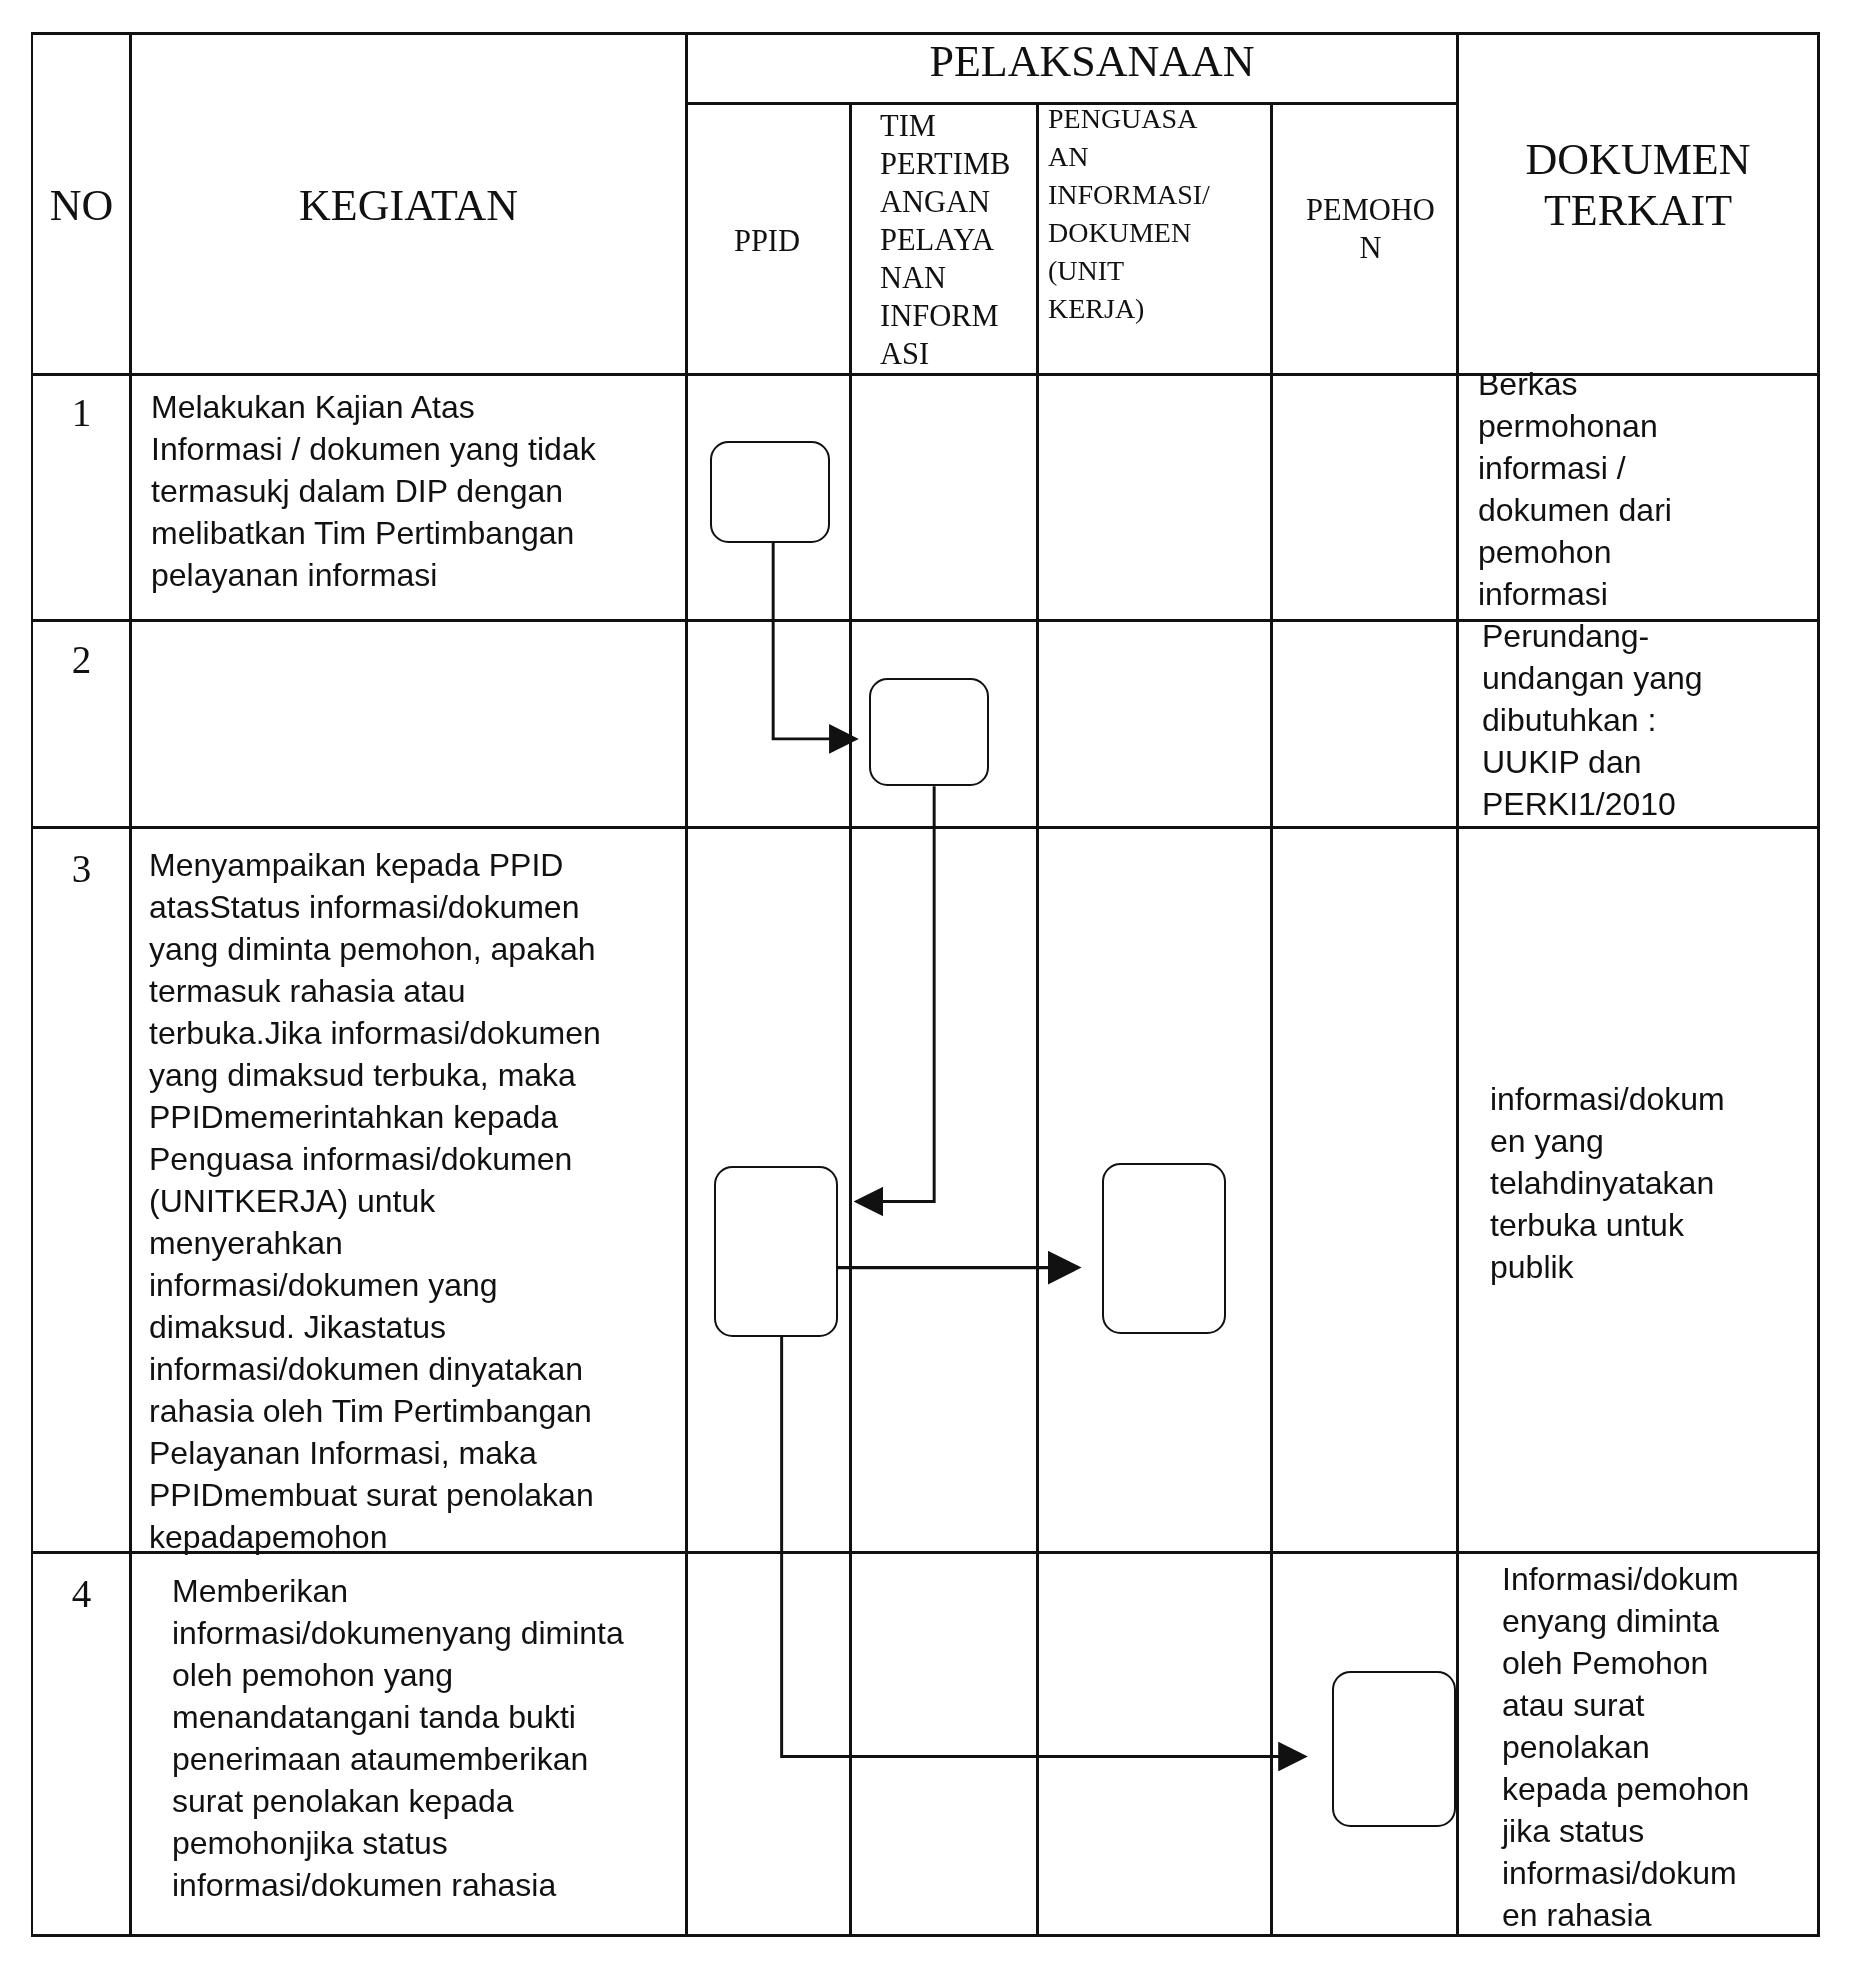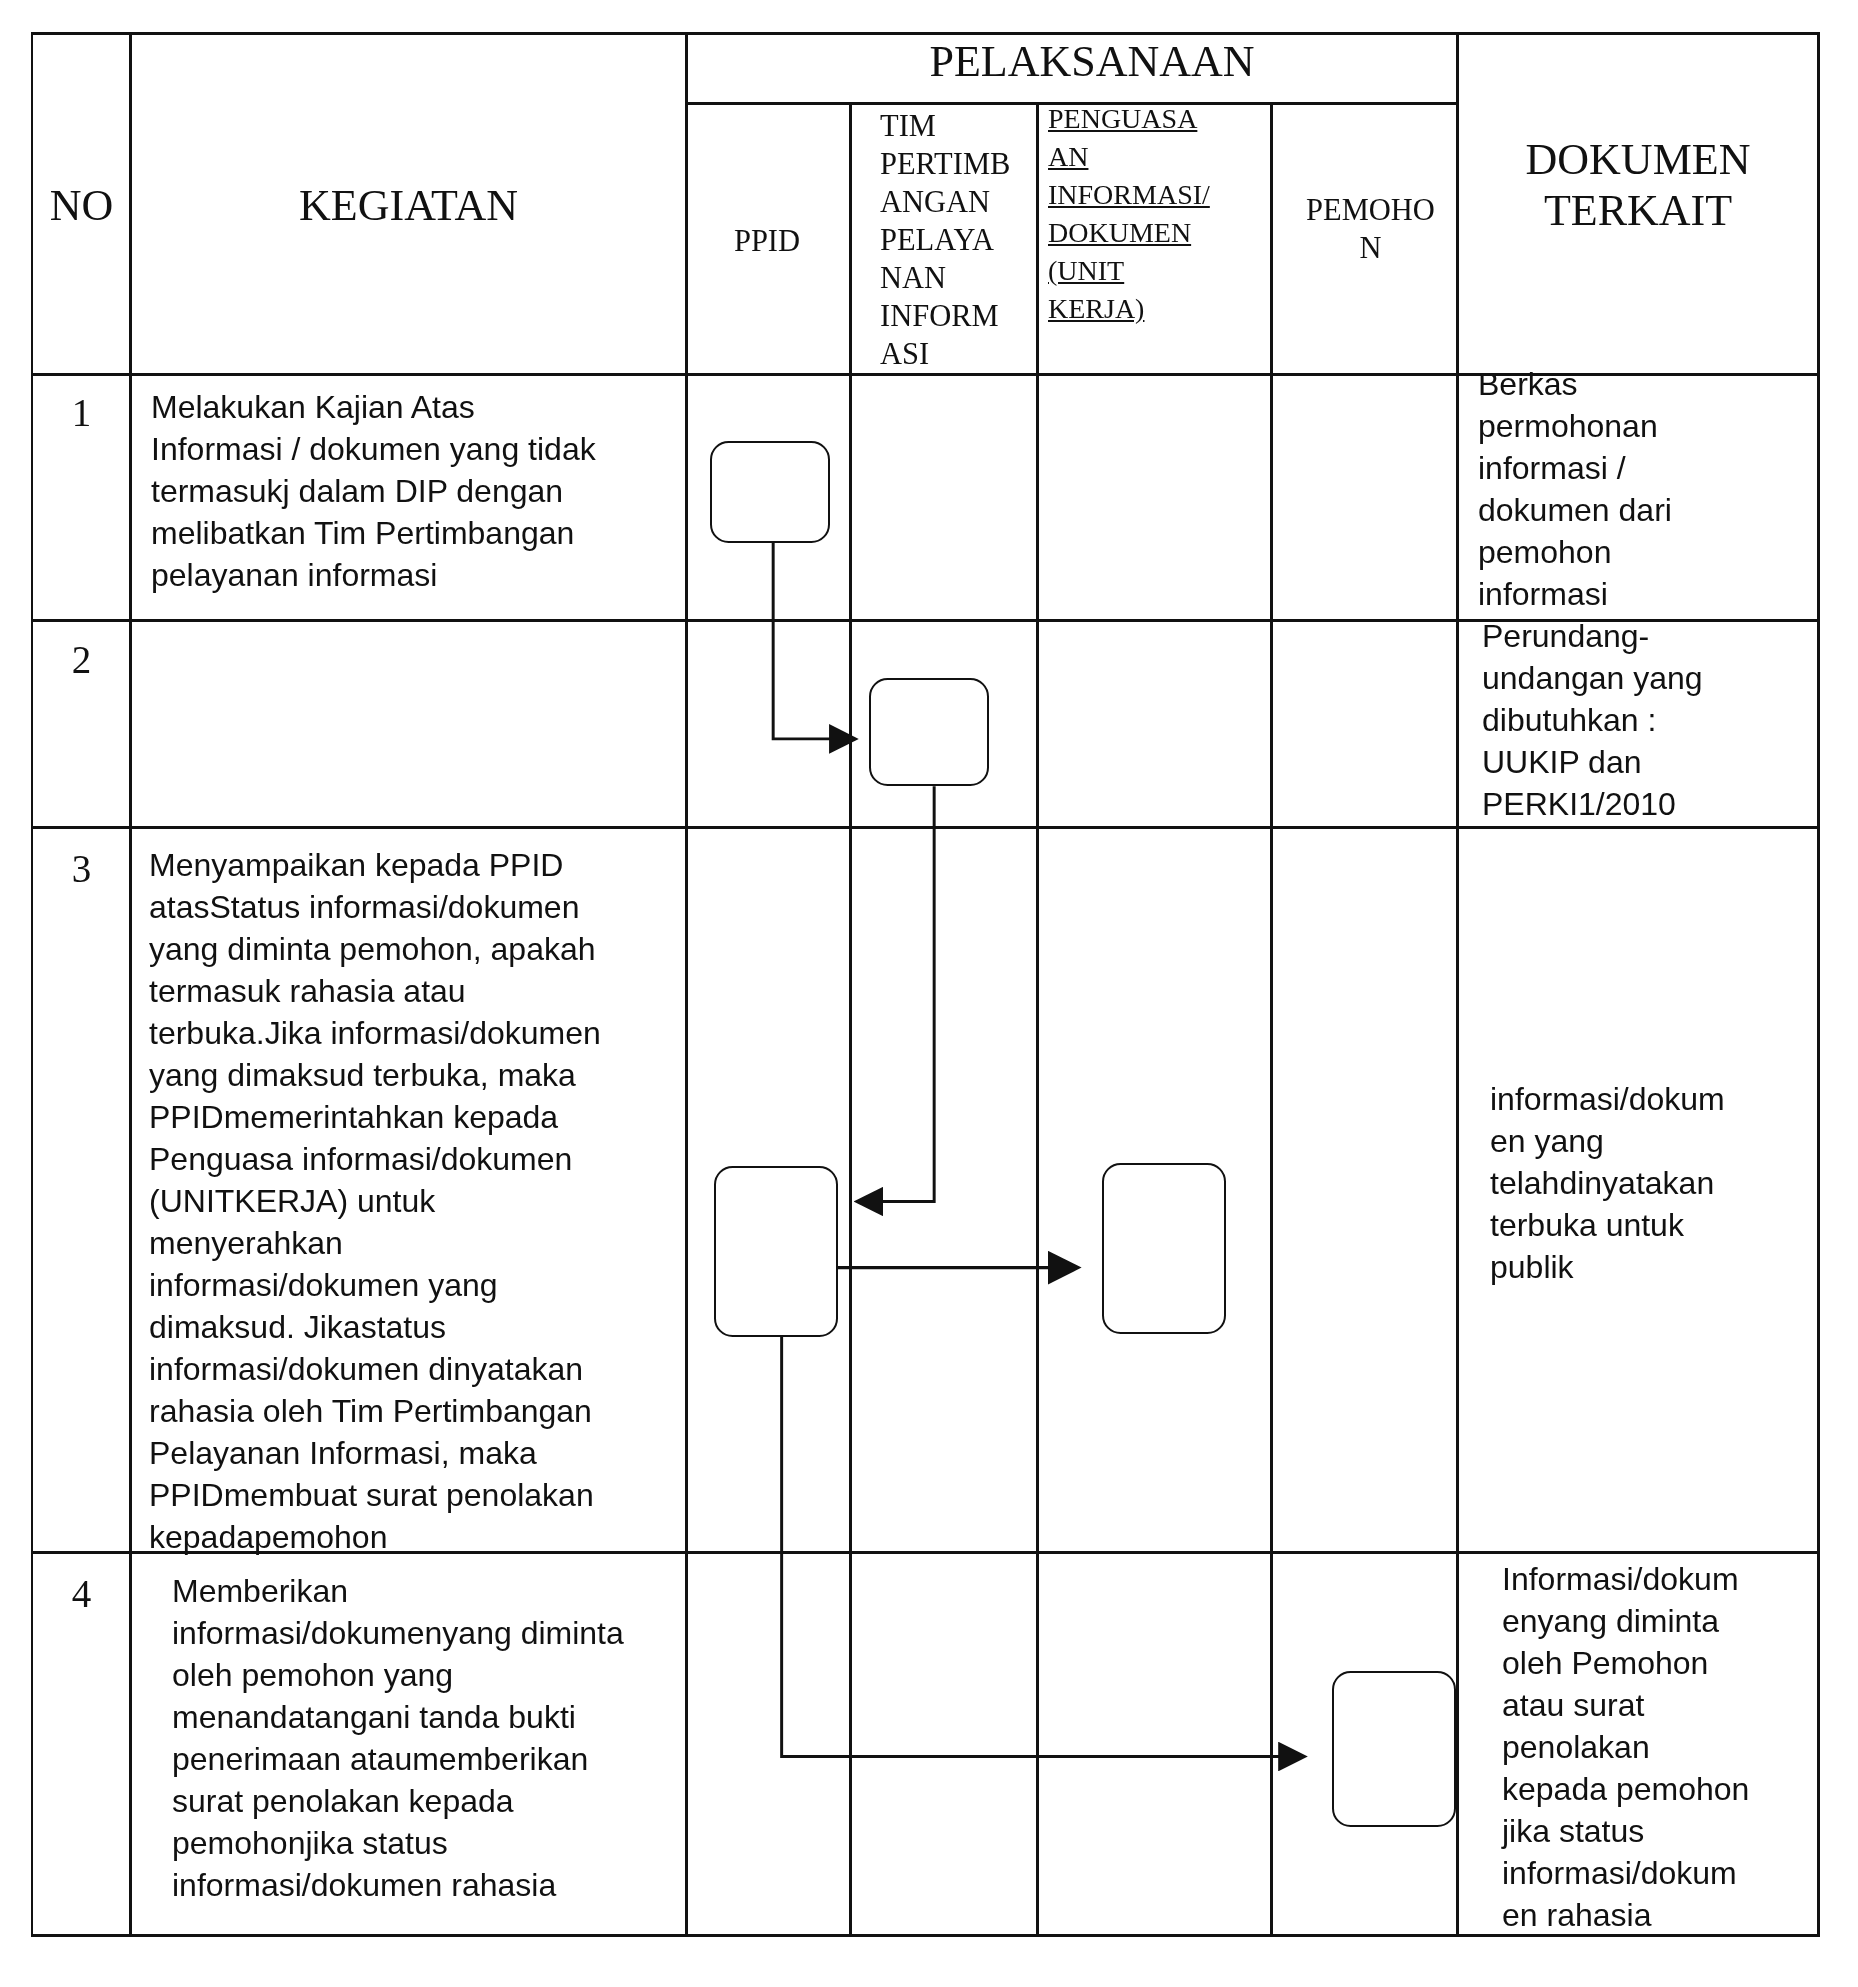--- a/index.html
+++ b/index.html
@@ -46,21 +46,21 @@
   <div class="cell-text serif hdr-big" style="left:688px; top:36px; width:808px;">PELAKSANAAN</div>
 
   <div class="cell-text serif hdr-mid" style="left:685px; top:222px; width:164px; text-align:center;">PPID</div>
   <div class="cell-text serif hdr-mid" style="left:861px; top:107px; width:175px;margin-left:19px;">TIM
 PERTIMB
 ANGAN
 PELAYA
 NAN
 INFORM
 ASI</div>
-  <div class="cell-text serif hdr-small" style="left:1048px; top:100px; width:222px;text-decoration:underline;">PENGUASA
+  <div class="cell-text serif hdr-small" style="left:1048px; top:100px; width:222px;">PENGUASA
 AN
 INFORMASI/
 DOKUMEN
 (UNIT
 KERJA)</div>
   <div class="cell-text serif hdr-mid" style="left:1271px; top:191px; width:185px; text-align:center;margin-left:7px;">PEMOHO
 N</div>
   <div class="cell-text serif hdr-big" style="left:1459px; top:134px; width:358px;">DOKUMEN
 TERKAIT</div>
 

